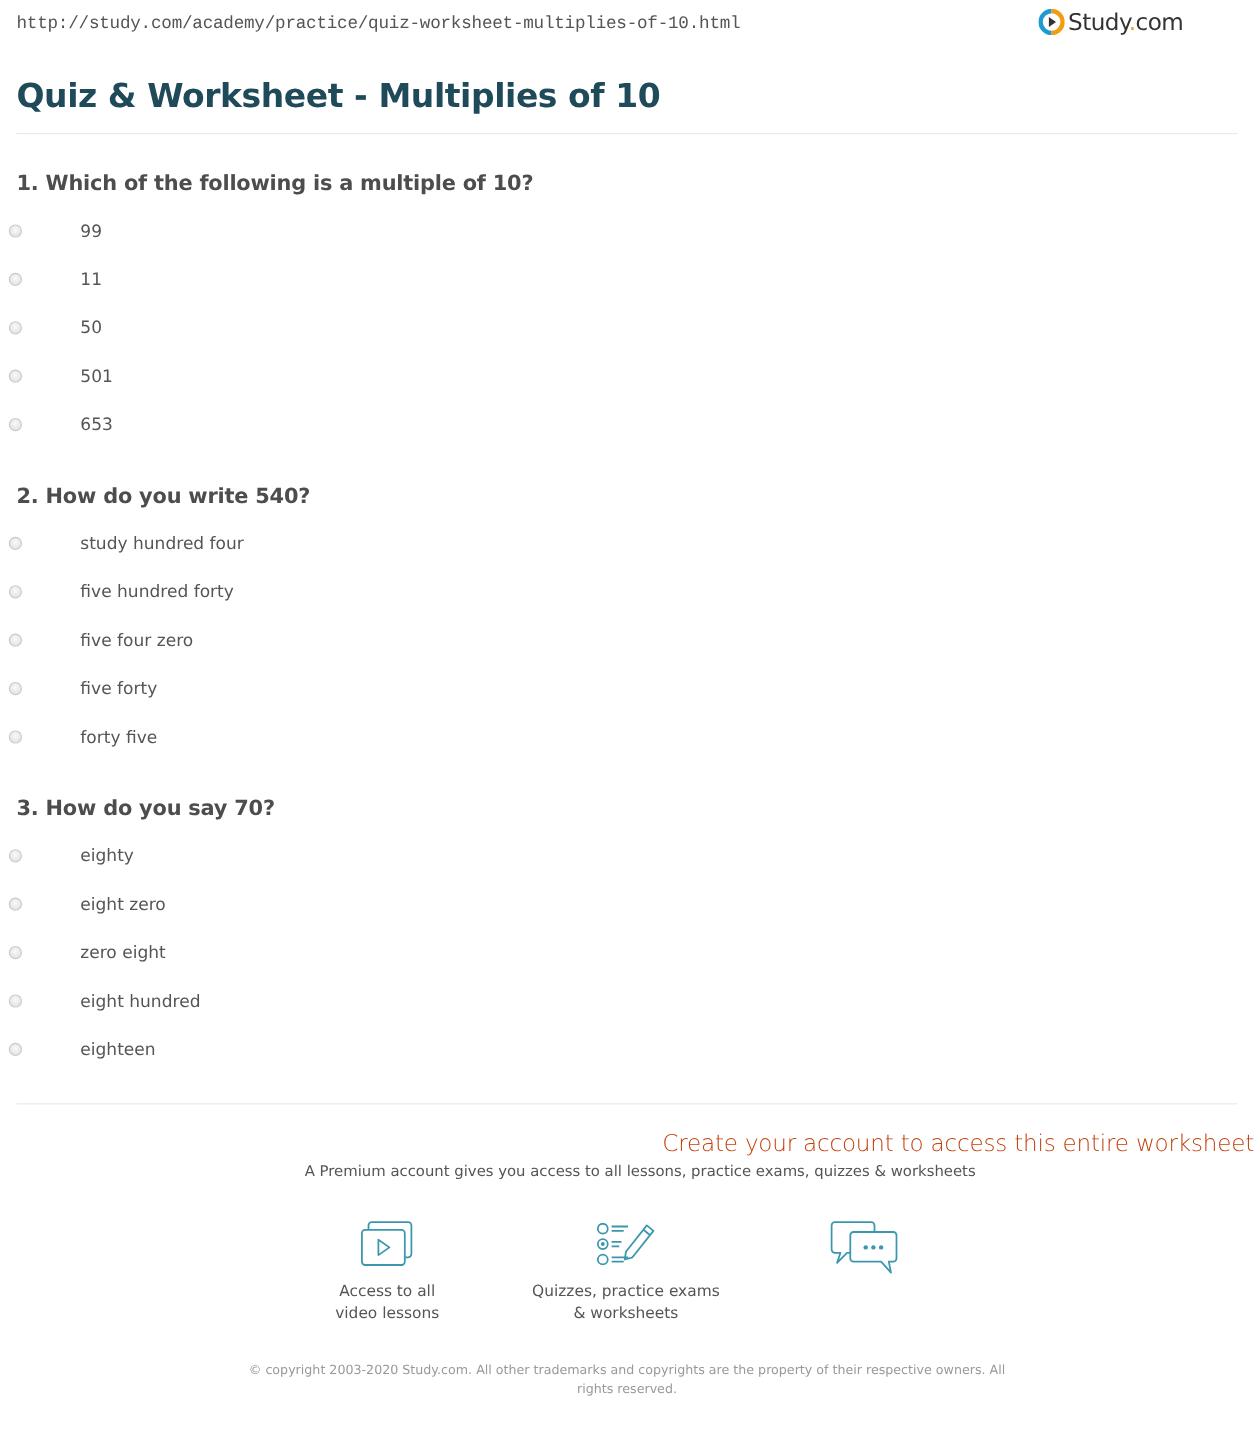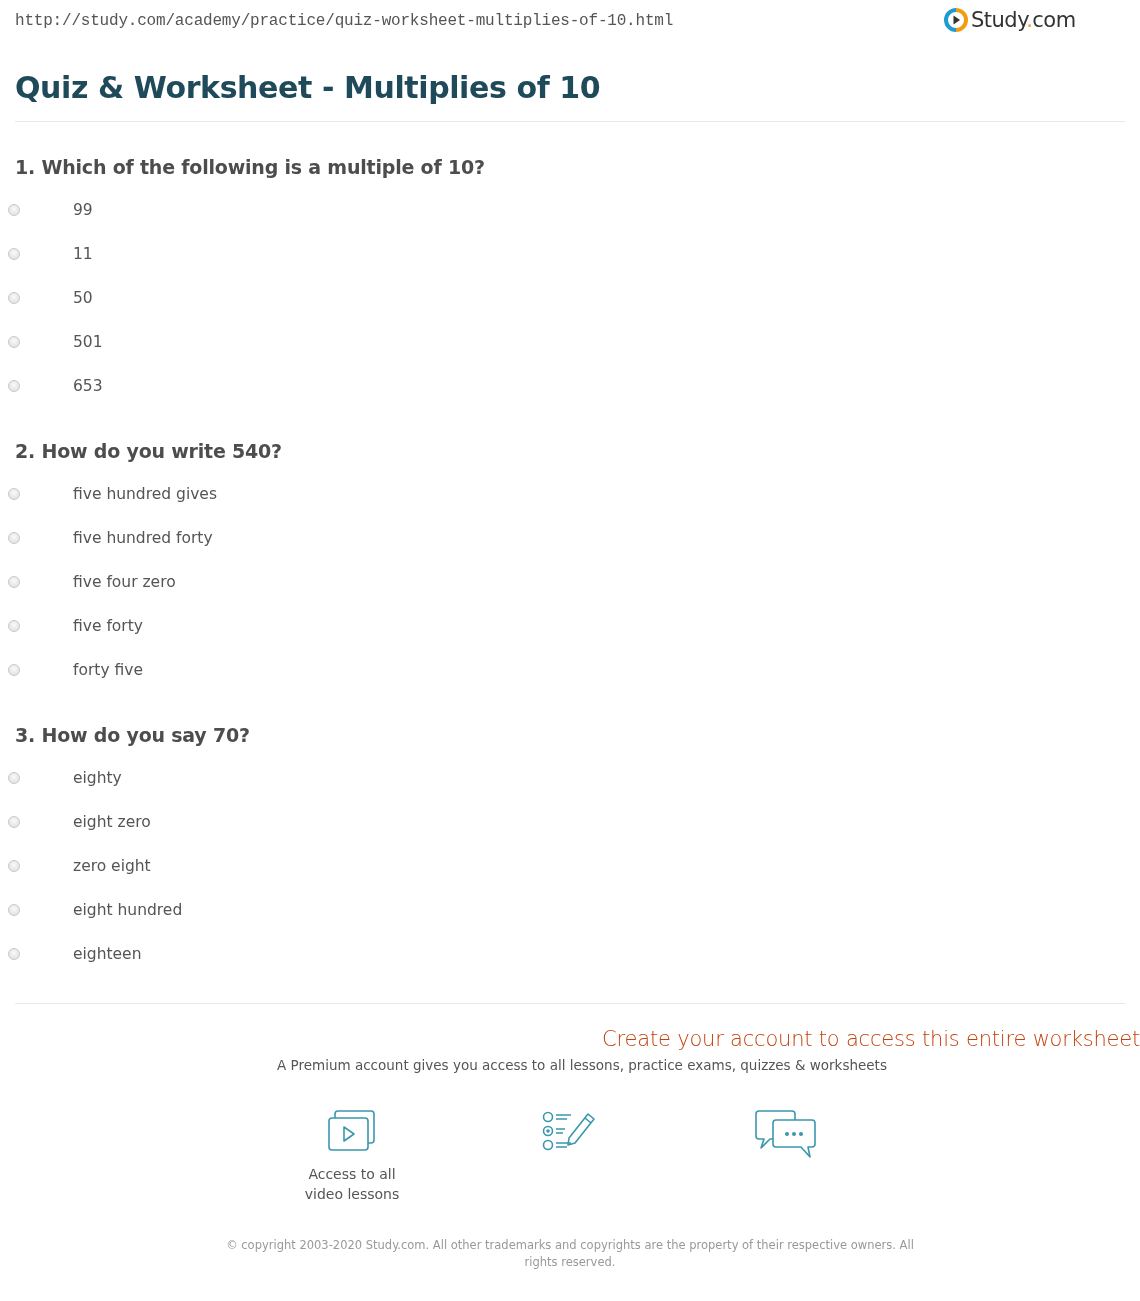--- a/index.html
+++ b/index.html
@@ -67,21 +67,21 @@
     <span class="opt-label">501</span>
   </div>
 <div class="option" style="top:376px">
     <span class="radio"></span>
     <span class="opt-label">653</span>
   </div>
 
 <div class="question" style="top:440px">2. How do you write 540?</div>
 <div class="option" style="top:484px">
     <span class="radio"></span>
-    <span class="opt-label">five hundred gives</span>
+    <span class="opt-label">study hundred four</span>
   </div>
 <div class="option" style="top:528px">
     <span class="radio"></span>
     <span class="opt-label">five hundred forty</span>
   </div>
 <div class="option" style="top:572px">
     <span class="radio"></span>
     <span class="opt-label">five four zero</span>
   </div>
 <div class="option" style="top:616px">
@@ -131,20 +131,21 @@
 
 <div class="feature" style="left:469px">
   <svg width="56" height="46" viewBox="0 0 56 46">
     <circle cx="7" cy="9" r="4.5" fill="none" stroke="#3a97ad" stroke-width="1.6"></circle>
     <circle cx="7" cy="23" r="4.5" fill="none" stroke="#3a97ad" stroke-width="1.6"></circle>
     <circle cx="7" cy="23" r="1.8" fill="#3a97ad"></circle>
     <circle cx="7" cy="37" r="4.5" fill="none" stroke="#3a97ad" stroke-width="1.6"></circle>
     <path d="M15 7 H30 M15 11 H26 M15 21 H24 M15 25 H22 M15 35 H30 M15 39 H26" stroke="#3a97ad" stroke-width="1.6"></path>
     <path d="M28 30 L47 6 L53 11 L34 35 L27 37 Z M44 10 L50 15" fill="none" stroke="#3a97ad" stroke-width="1.6" stroke-linejoin="round"></path>
   </svg>
+  <div class="flabel"><span>Quizzes, practice exams</span><br><span>&amp; worksheets</span></div>
 </div>
 
 <div class="feature" style="left:686px">
   <svg width="64" height="52" viewBox="0 0 64 52">
     <path d="M5 3 H38 A3 3 0 0 1 41 6 V28 A3 3 0 0 1 38 31 H16 L7 40 L10 31 H5 A3 3 0 0 1 2 28 V6 A3 3 0 0 1 5 3 Z" fill="#fff" stroke="#3a97ad" stroke-width="1.6" stroke-linejoin="round"></path>
     <path d="M22 12 H58 A3 3 0 0 1 61 15 V36 A3 3 0 0 1 58 39 H54 L56 49 L47 39 H22 A3 3 0 0 1 19 36 V15 A3 3 0 0 1 22 12 Z" fill="#fff" stroke="#3a97ad" stroke-width="1.6" stroke-linejoin="round"></path>
     <circle cx="33" cy="26" r="2" fill="#3a97ad"></circle>
     <circle cx="40" cy="26" r="2" fill="#3a97ad"></circle>
     <circle cx="47" cy="26" r="2" fill="#3a97ad"></circle>
   </svg>

